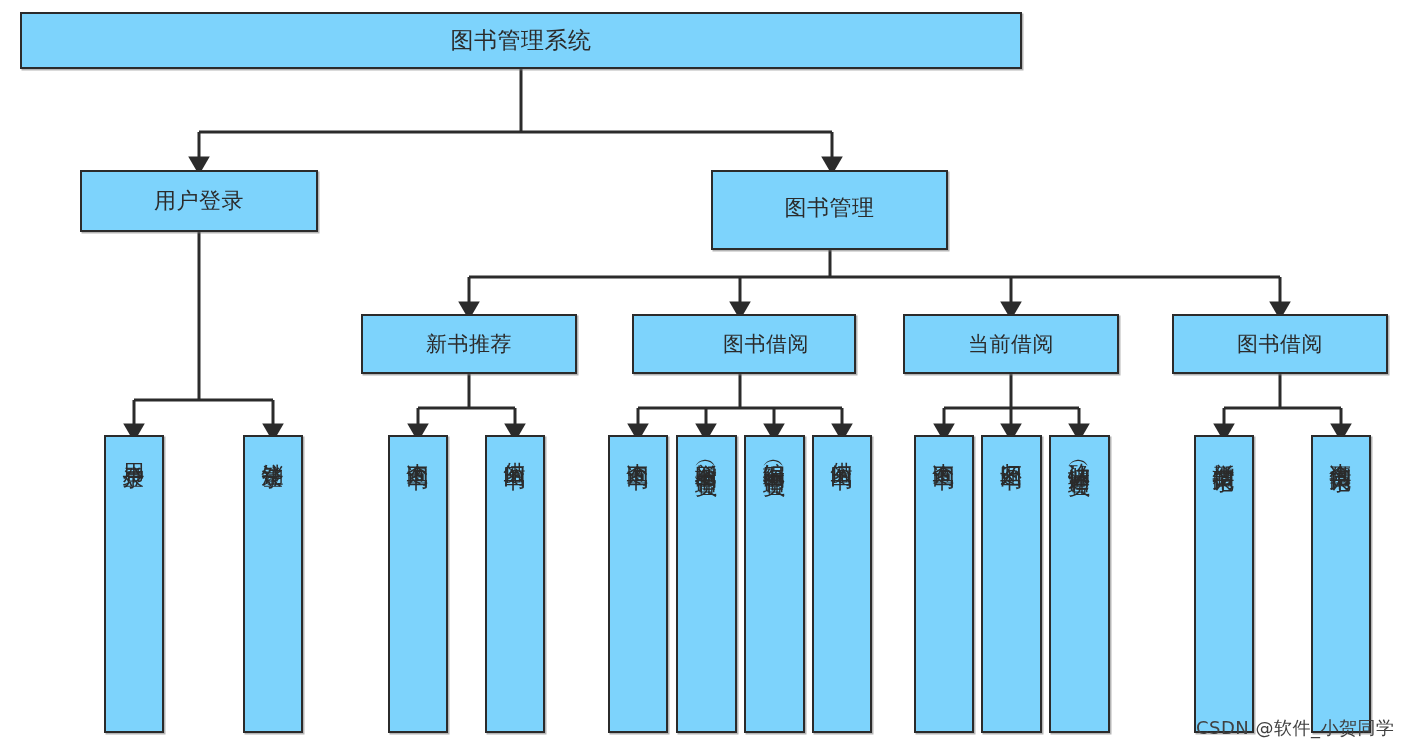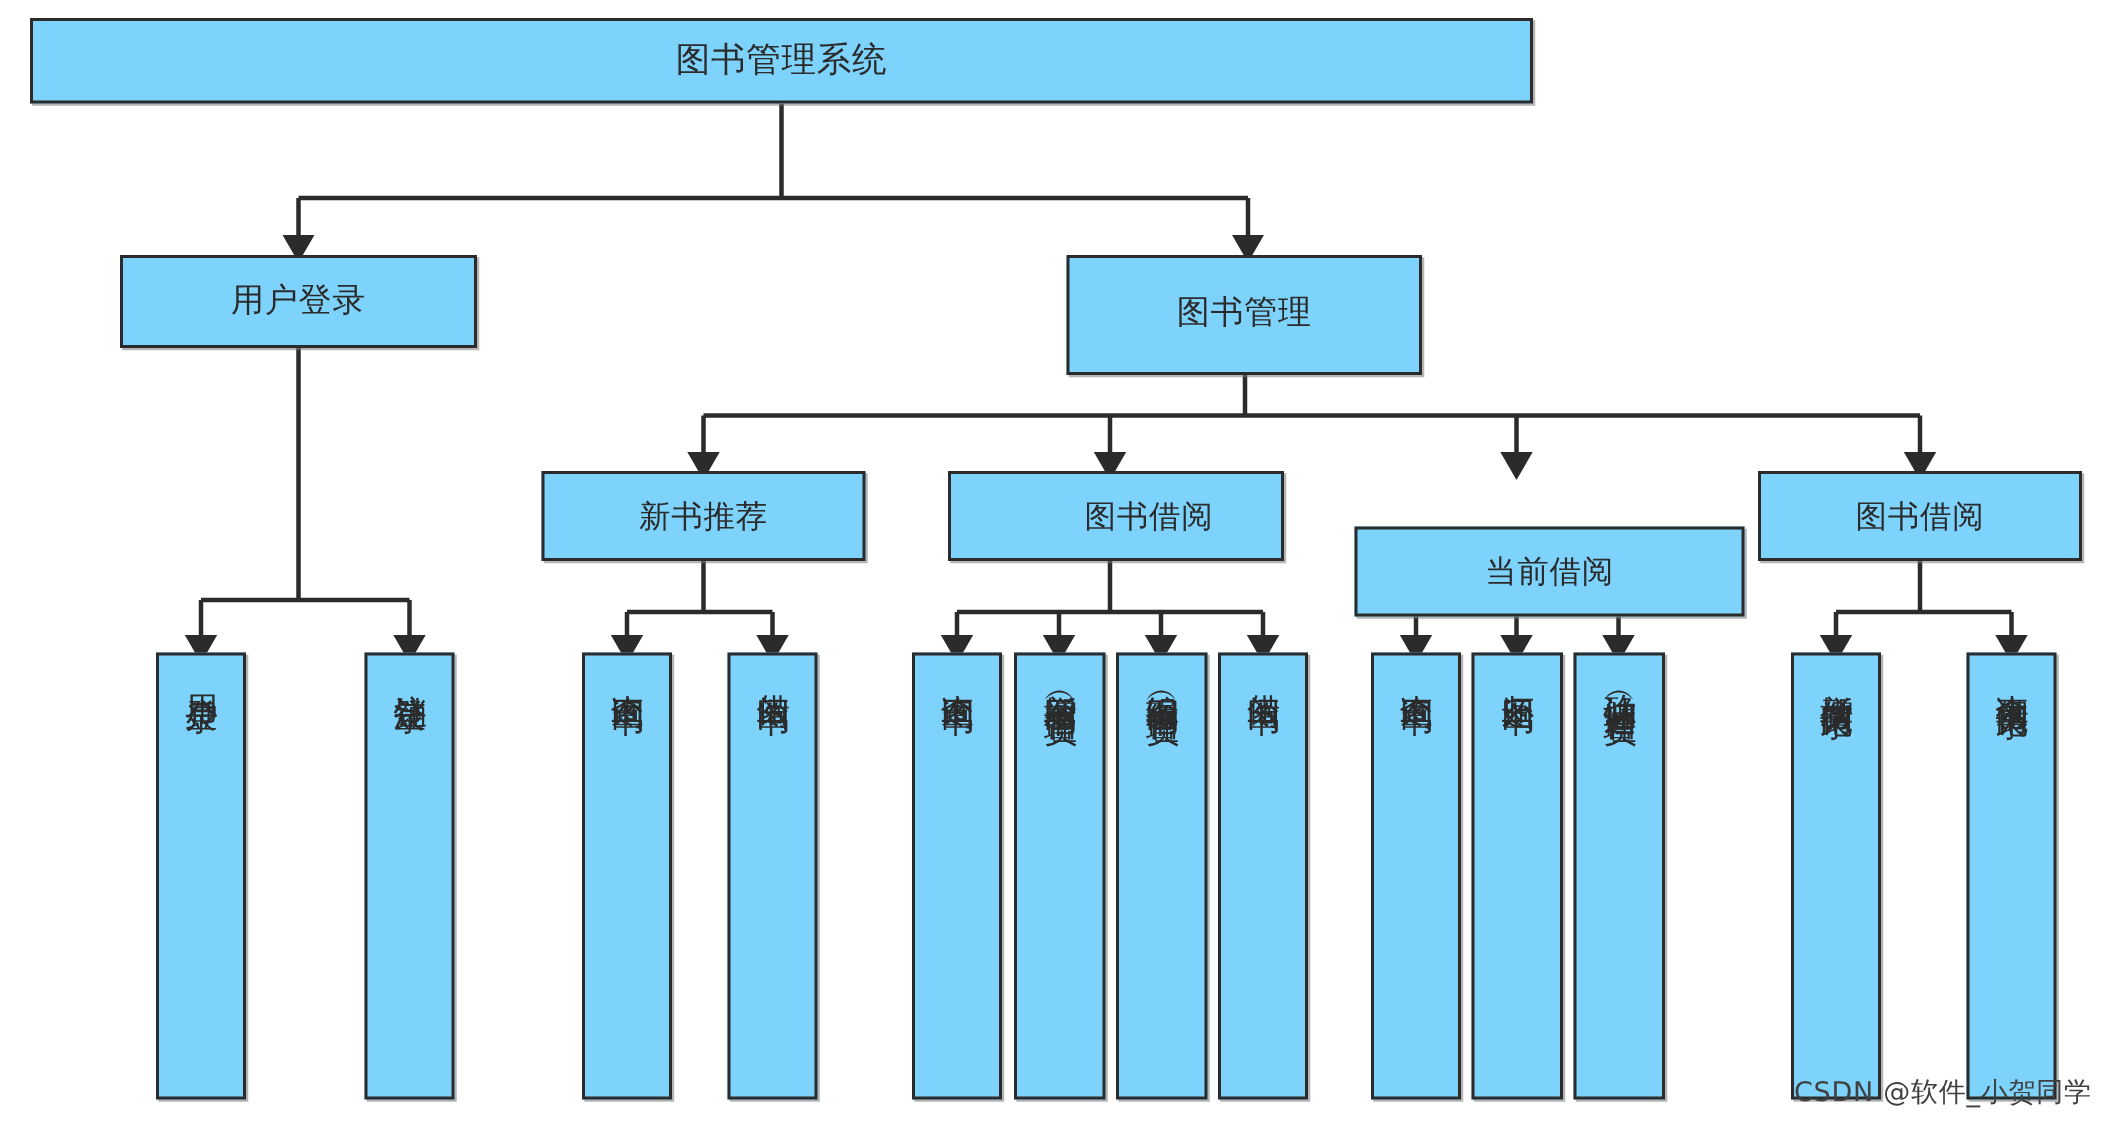--- a/index.html
+++ b/index.html
@@ -134,21 +134,21 @@
   <div class="node lvl2" style="left:711px; top:170px; width:237px; height:80px;font-family:Liberation Mono, monospace;">
     <span class="label">图书管理</span>
   </div>
 
   <div class="node lvl3" style="left:361px; top:314px; width:216px; height:60px;">
     <span class="label">新书推荐</span>
   </div>
   <div class="node lvl3" style="left:632px; top:314px; width:224px; height:60px;padding-left:44px;">
     <span class="label">图书借阅</span>
   </div>
-  <div class="node lvl3" style="left:903px; top:314px; width:260px; height:60px;margin-top:37px;">
+  <div class="node lvl3" style="left:903px; top:314px; width:216px; height:60px;">
     <span class="label">当前借阅</span>
   </div>
   <div class="node lvl3" style="left:1172px; top:314px; width:216px; height:60px;">
     <span class="label">图书借阅</span>
   </div>
 
   <div class="node leaf" style="left:104px; top:435px; width:60px; height:298px;">
     <span class="label">用户登录</span>
   </div>
   <div class="node leaf" style="left:243px; top:435px; width:60px; height:298px;">

